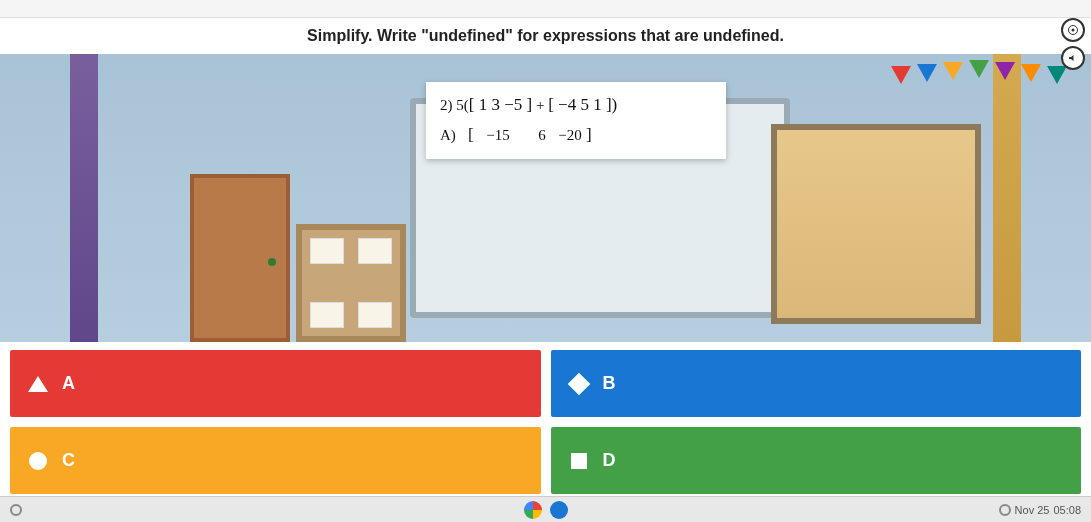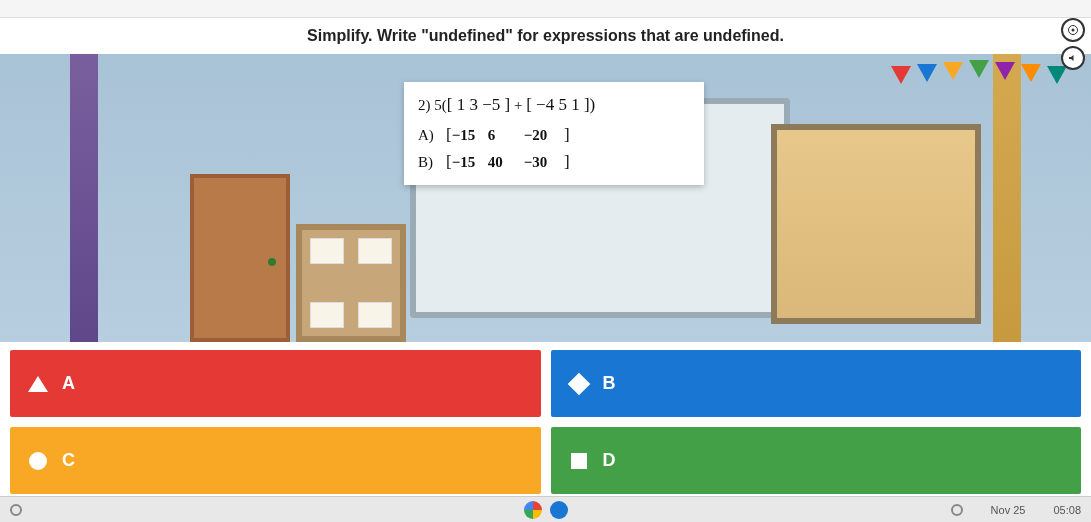--- a/index.html
+++ b/index.html
@@ -66,31 +66,31 @@
   .corkboard .note { position:absolute; width:34px; height:26px; background:#f8f4e8; border:1px solid #ddd; }
   .window {
     position:absolute; right:110px; top:70px; width:210px; height:200px;
     background:linear-gradient(#e8c88a,#d9b87a); border:6px solid #8c7a5a;
   }
   .whiteboard {
     position:absolute; left:410px; top:44px; width:380px; height:220px;
     background:#e5ecef; border:6px solid #9aabb5; border-radius:4px;
   }
   .question-card {
-    position:absolute; left:404px; top:28px; width:300px;
+    position:absolute; left:426px; top:28px; width:300px;
     background:#fff; padding:10px 14px; z-index:20;
     font-family: "Times New Roman", serif;
     font-size:15px; color:#111; line-height:1.55;
     box-shadow: 0 2px 6px rgba(0,0,0,.25);
   }
   .question-card .qrow { margin-bottom:4px; white-space:nowrap; }
   .question-card .bracket { font-size:17px; }
   .opt-row { white-space:nowrap; }
   .opt-label { display:inline-block; width:28px; }
-  .opt-vals span { display:inline-block; width:36px; text-align:left;font-weight:bold; }
+  .opt-vals span { display:inline-block; width:36px; text-align:right; }
 
   .answers {
     height: 154px;
     background:#fff;
     padding: 8px 10px 2px 10px;
     display:grid;
     grid-template-columns: 1fr 1fr;
     grid-template-rows: 1fr 1fr;
     gap:10px;
   }
@@ -112,21 +112,21 @@
   .square { width:16px;height:16px;background:#fff; }
 
   .taskbar {
     position:absolute; bottom:0; left:0; right:0; height:26px;
     background:#e8e8e8; border-top:1px solid #ccc;
     display:flex; align-items:center; padding:0 10px;
     font-size:11px; color:#555;
   }
   .taskbar .center { position:absolute; left:50%; transform:translateX(-50%); display:flex; gap:8px; }
   .taskbar .center .tb-icon { width:18px;height:18px;border-radius:50%; }
-  .taskbar .right { margin-left:auto; display:flex; gap:28px; align-items:center; }
+  .taskbar .right { margin-left:auto; display:flex; gap:4px; align-items:center; }
   .launch { width:12px;height:12px;border:2px solid #888;border-radius:50%; }
 </style>
 </head>
 <body>
 
 <div class="toolbar-top"></div>
 
 <div class="header">
   <span>Simplify. Write "undefined" for expressions that are undefined.</span>
 </div>
@@ -171,21 +171,20 @@
 
   <div class="question-card">
     <div class="qrow">
       <span>2)</span>
       <span>5(</span><span class="bracket">[ 1   3   −5 ]</span>
       <span>+</span>
       <span class="bracket">[ −4   5   1 ])</span>
     </div>
     <div id="opts">
         <div class="opt-row"><span class="opt-label">A)</span><span class="bracket">[</span><span class="opt-vals"><span>−15</span><span>6</span><span>−20</span></span><span class="bracket"> ]</span></div>
-        <div class="opt-row"><span class="opt-label">B)</span><span class="bracket">[</span><span class="opt-vals"><span>−15</span><span>40</span><span>−30</span></span><span class="bracket"> ]</span></div>
       </div>
   </div>
 </div>
 
 <div class="answers">
   <div class="answer-btn ans-a">
     <div class="shape">
         <div class="triangle"></div>
       </div>
     <span>A</span>

